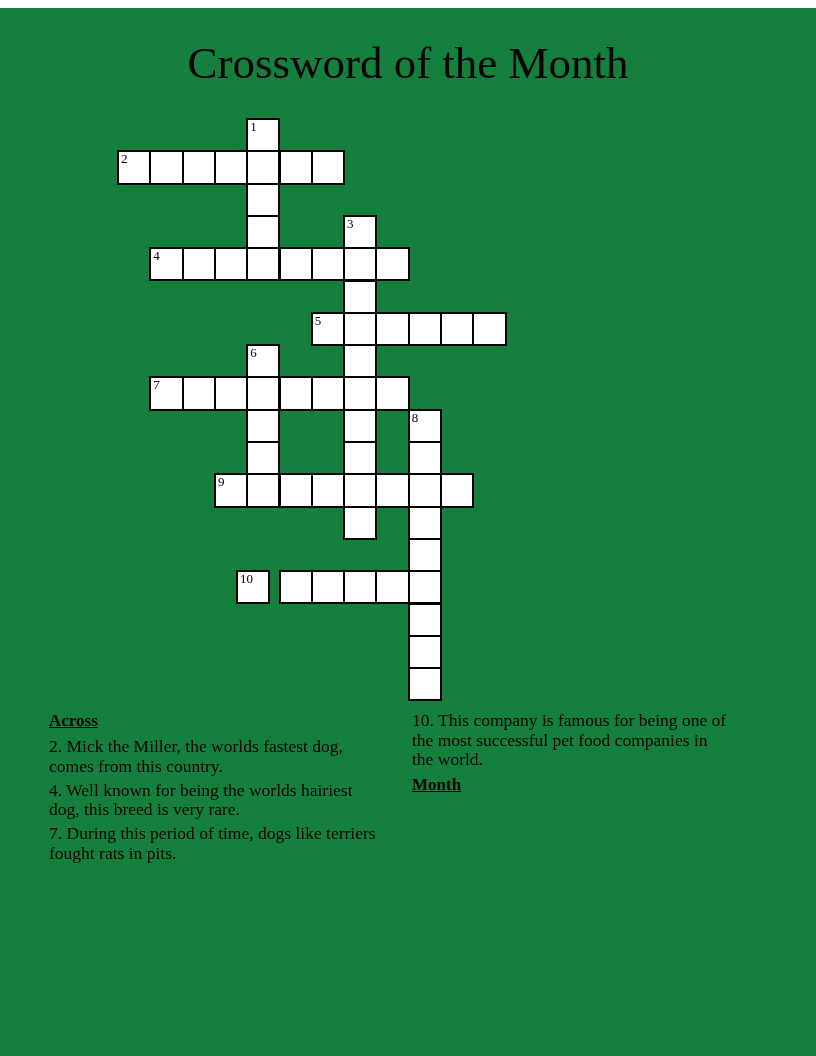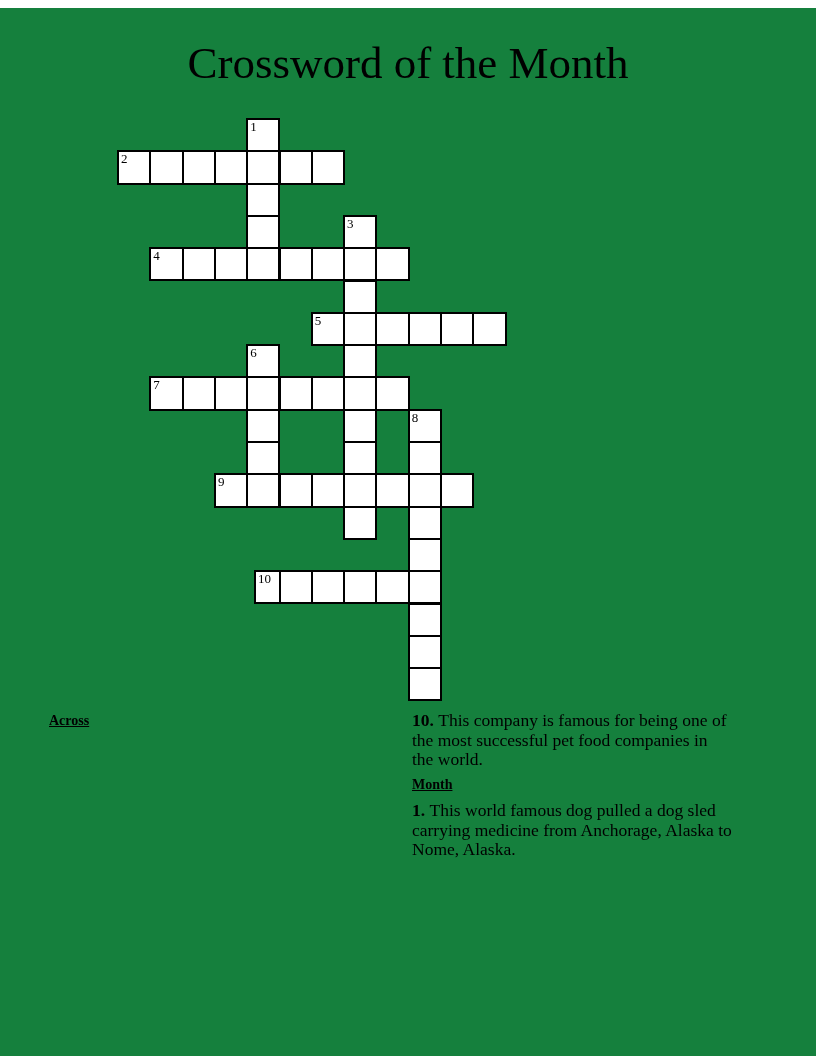--- a/index.html
+++ b/index.html
@@ -51,27 +51,27 @@
     left: 0;
     width: 100%;
     font-size: 17.5px;
     line-height: 19.5px;
   }
   .clue-col { position: absolute; top: 0; }
   .col-left  { left: 49px;  width: 333px; }
   .col-right { left: 412px; width: 320px; padding-top: 3px; }
   .heading {
     margin: 2px 0 6px 0;
-    font-size: 14px;
+    font-size: 17px;
     font-weight: bold;
     text-decoration: underline;
     line-height: 21px;
   }
   p.clue { margin: 0 0 4.5px 0; }
-  p.clue b { font-weight: bold; }
+  p.clue b { font-weight: normal; }
 </style>
 </head>
 <body>
 
 <div class="page">
 
   <h1 class="title">Crossword of the Month</h1>
 
   <div class="grid" id="grid">
       <div class="cell" style="left: 129.2px; top: 0px;">
@@ -142,33 +142,35 @@
       <div class="cell" style="left: 290.7px; top: 484.5px;"></div>
       <div class="cell" style="left: 290.7px; top: 516.8px;"></div>
       <div class="cell" style="left: 290.7px; top: 549.1px;"></div>
       <div class="cell" style="left: 96.9px; top: 355.3px;">
         <span class="num">9</span>
       </div>
       <div class="cell" style="left: 161.5px; top: 355.3px;"></div>
       <div class="cell" style="left: 193.8px; top: 355.3px;"></div>
       <div class="cell" style="left: 258.4px; top: 355.3px;"></div>
       <div class="cell" style="left: 323px; top: 355.3px;"></div>
-      <div class="cell" style="left: 137px; top: 452.2px;">
+      <div class="cell" style="left: 119px; top: 452.2px;">
         <span class="num">10</span>
       </div>
       <div class="cell" style="left: 161.5px; top: 452.2px;"></div>
       <div class="cell" style="left: 193.8px; top: 452.2px;"></div>
       <div class="cell" style="left: 226.1px; top: 452.2px;"></div>
       <div class="cell" style="left: 258.4px; top: 452.2px;"></div>
     </div>
 
   <div class="clues">
     <div class="clue-col col-left" id="col-left">
       <h2 class="heading">Across</h2>
+    <p class="clue"><b>2. </b>Mick the Miller, the worlds fastest dog, comes from this country.</p>
+        <p class="clue"><b>4. </b>Well known for being the worlds hairiest dog, this breed is very rare.</p>
+        <p class="clue"><b>7. </b>During this period of time, dogs like terriers fought rats in pits.</p>
       </div>
     <div class="clue-col col-right" id="col-right">
         <p class="clue"><b>10. </b>This company is famous for being one of the most successful pet food companies in the world.</p>
         <h2 class="heading">Month</h2>
-        <p class="clue"><b>1. </b>This world famous dog pulled a dog sled carrying medicine from Anchorage, Alaska to Nome, Alaska.</p>
       </div>
   </div>
 
 </div>
 
 </body></html>

